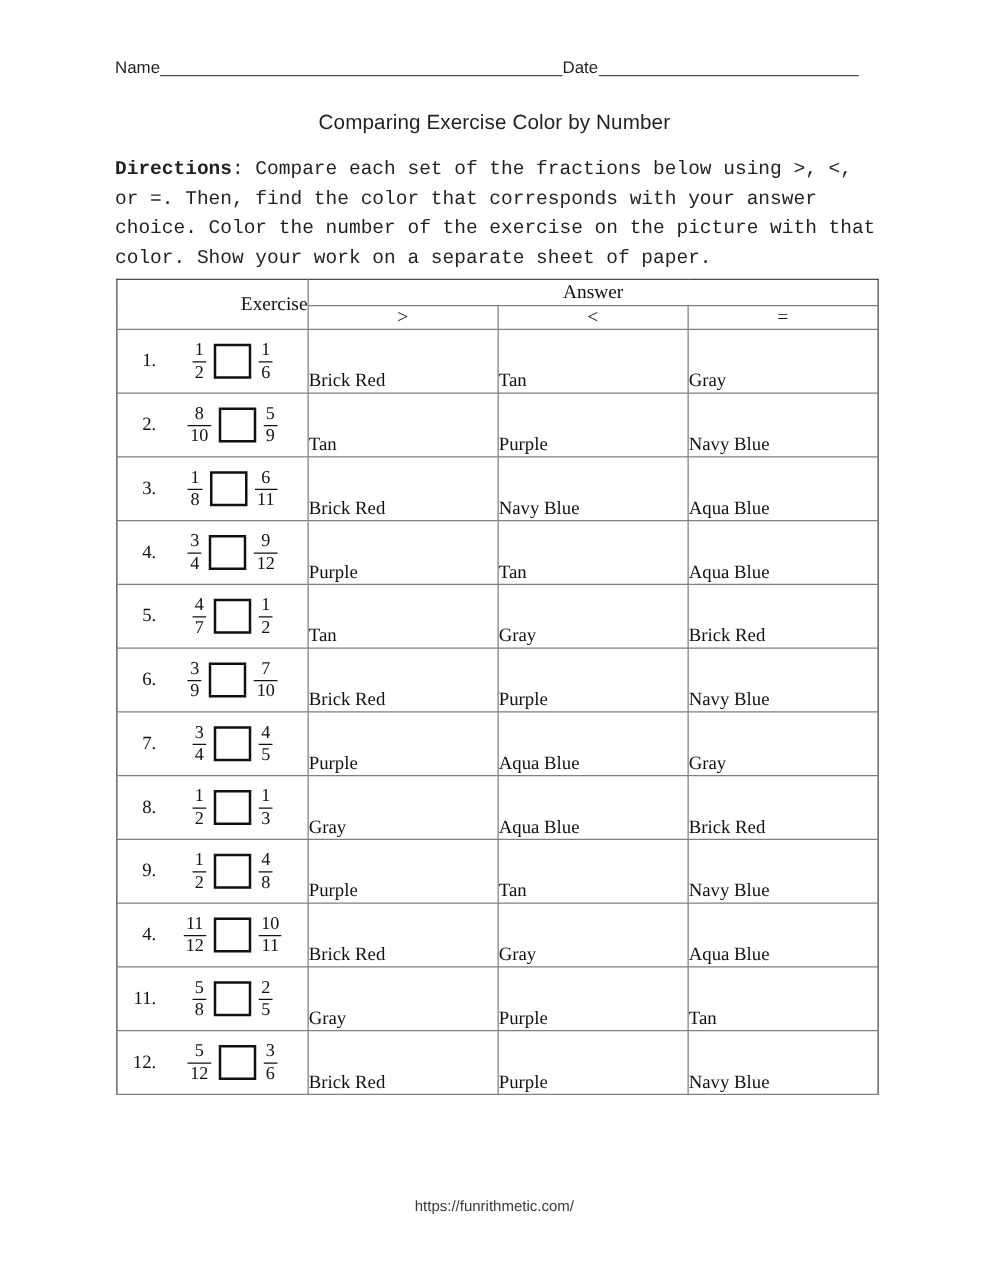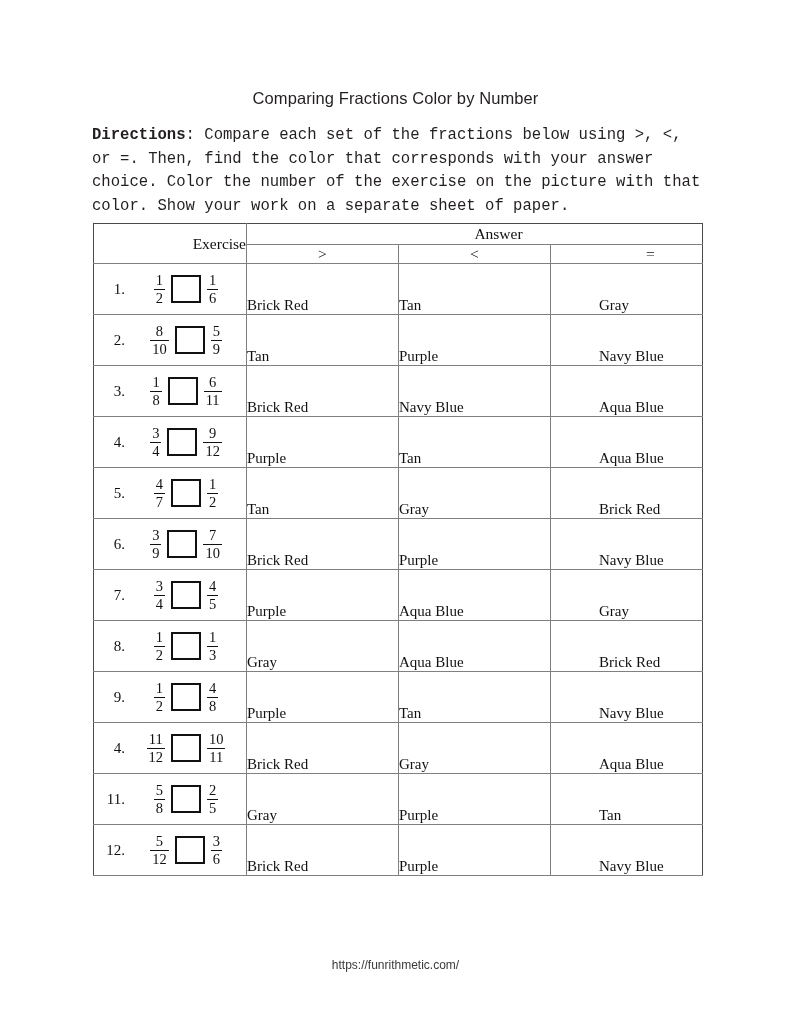--- a/index.html
+++ b/index.html
@@ -86,21 +86,21 @@
     table-layout: fixed;
     font-family: "Liberation Serif", serif;
   }
   .sheet-table td, .sheet-table th {
     border: 1px solid #808080;
     padding: 0;
     font-weight: 400;
   }
   .sheet-table .outer-top  { border-top: 1.6px solid #4a4a4a; }
   .sheet-table .outer-left { border-left: 1.6px solid #4a4a4a; }
-  .sheet-table .outer-right{ border-right:1.6px solid #4a4a4a;padding-left:48px; }
+  .sheet-table .outer-right{ border-right:1.6px solid #4a4a4a; }
 
   col.c-ex  { width: 153px; }
   col.c-gt  { width: 152px; }
   col.c-lt  { width: 152px; }
   col.c-eq  { width: 152px; }
 
   
   .th-exercise {
     height: 38px;
     vertical-align: middle;
@@ -201,22 +201,28 @@
     font-family: "Liberation Sans", sans-serif;
     font-size: 12px;
     color: #3a3a3a;
   }
 </style>
 </head>
 <body>
 
 <div class="page">
 
-
-  <div class="title">Comparing Fractions Color by Number</div>
+  <div class="namedate">
+    <span class="nd-label">Name</span>
+    <span class="nd-rule name-rule"></span>
+    <span class="nd-label">Date</span>
+    <span class="nd-rule date-rule"></span>
+  </div>
+
+  <div class="title">Comparing Exercise Color by Number</div>
 
   <div class="directions"><b>Directions</b><span>: Compare each set of the fractions below using &gt;, &lt;, or =.  Then, find the color that corresponds with your answer choice.  Color the number of the exercise on the picture with that color. Show your work on a separate sheet of paper.</span></div>
 
   <table class="sheet-table">
     <colgroup>
       <col class="c-ex">
         <col class="c-gt">
         <col class="c-lt">
         <col class="c-eq">
     </colgroup>

